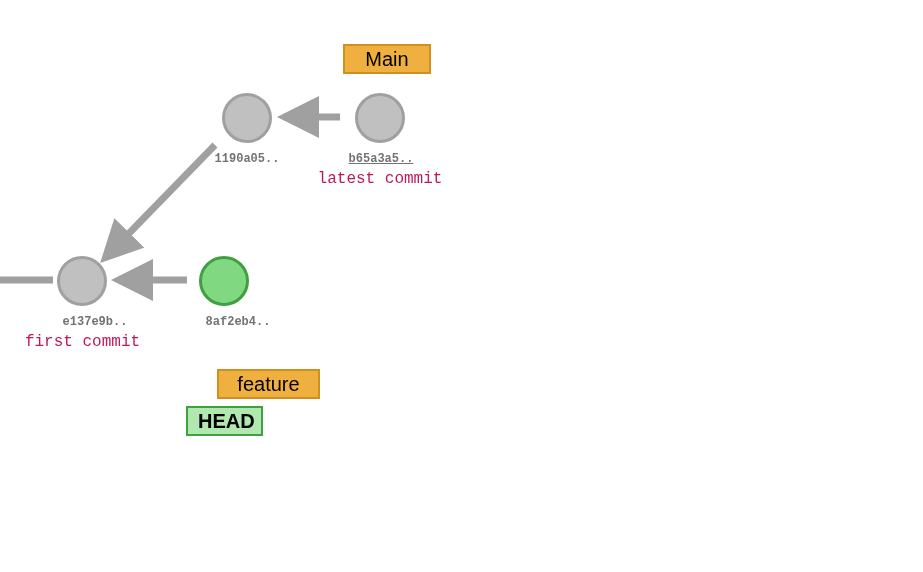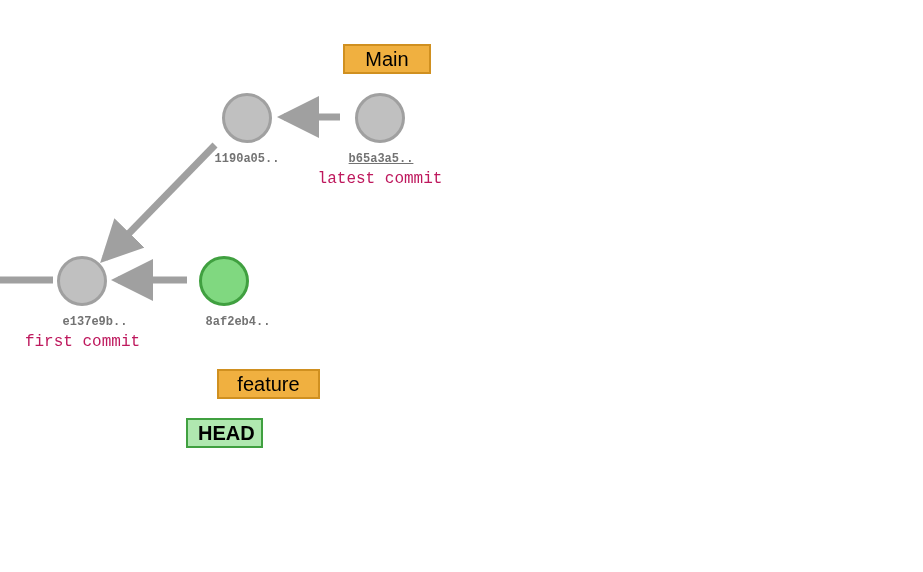--- a/index.html
+++ b/index.html
@@ -59,21 +59,20 @@
     background: #b0e8b0;
     border: 2px solid #40a040;
     box-sizing: border-box;
     font-size: 20px;
     font-weight: bold;
     padding: 0 10px;
     height: 30px;
     line-height: 26px;
     text-align: center;
     color: #000;
-    margin-top: 12px;
   }
   svg.arrows {
     position: absolute;
     left: 0;
     top: 0;
     width: 923px;
     height: 572px;
     pointer-events: none;
   }
 </style>

